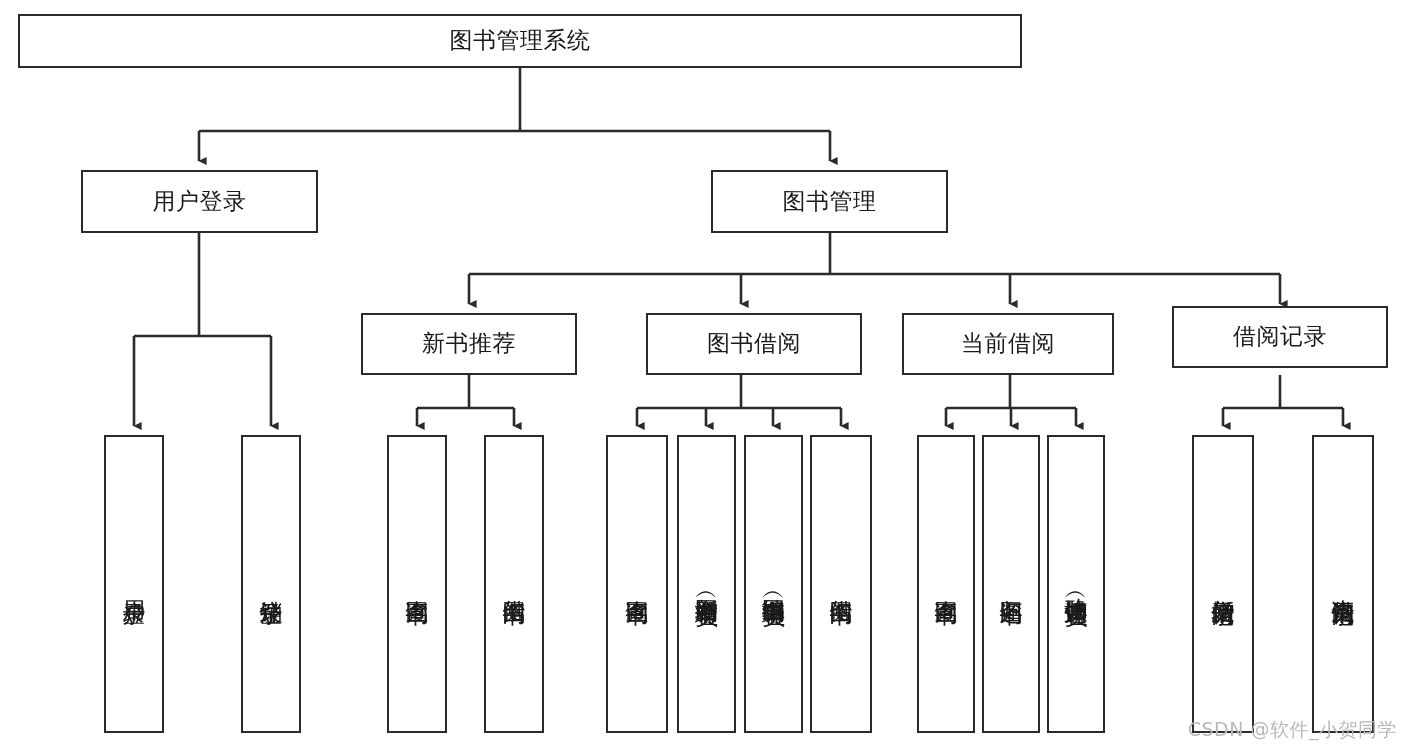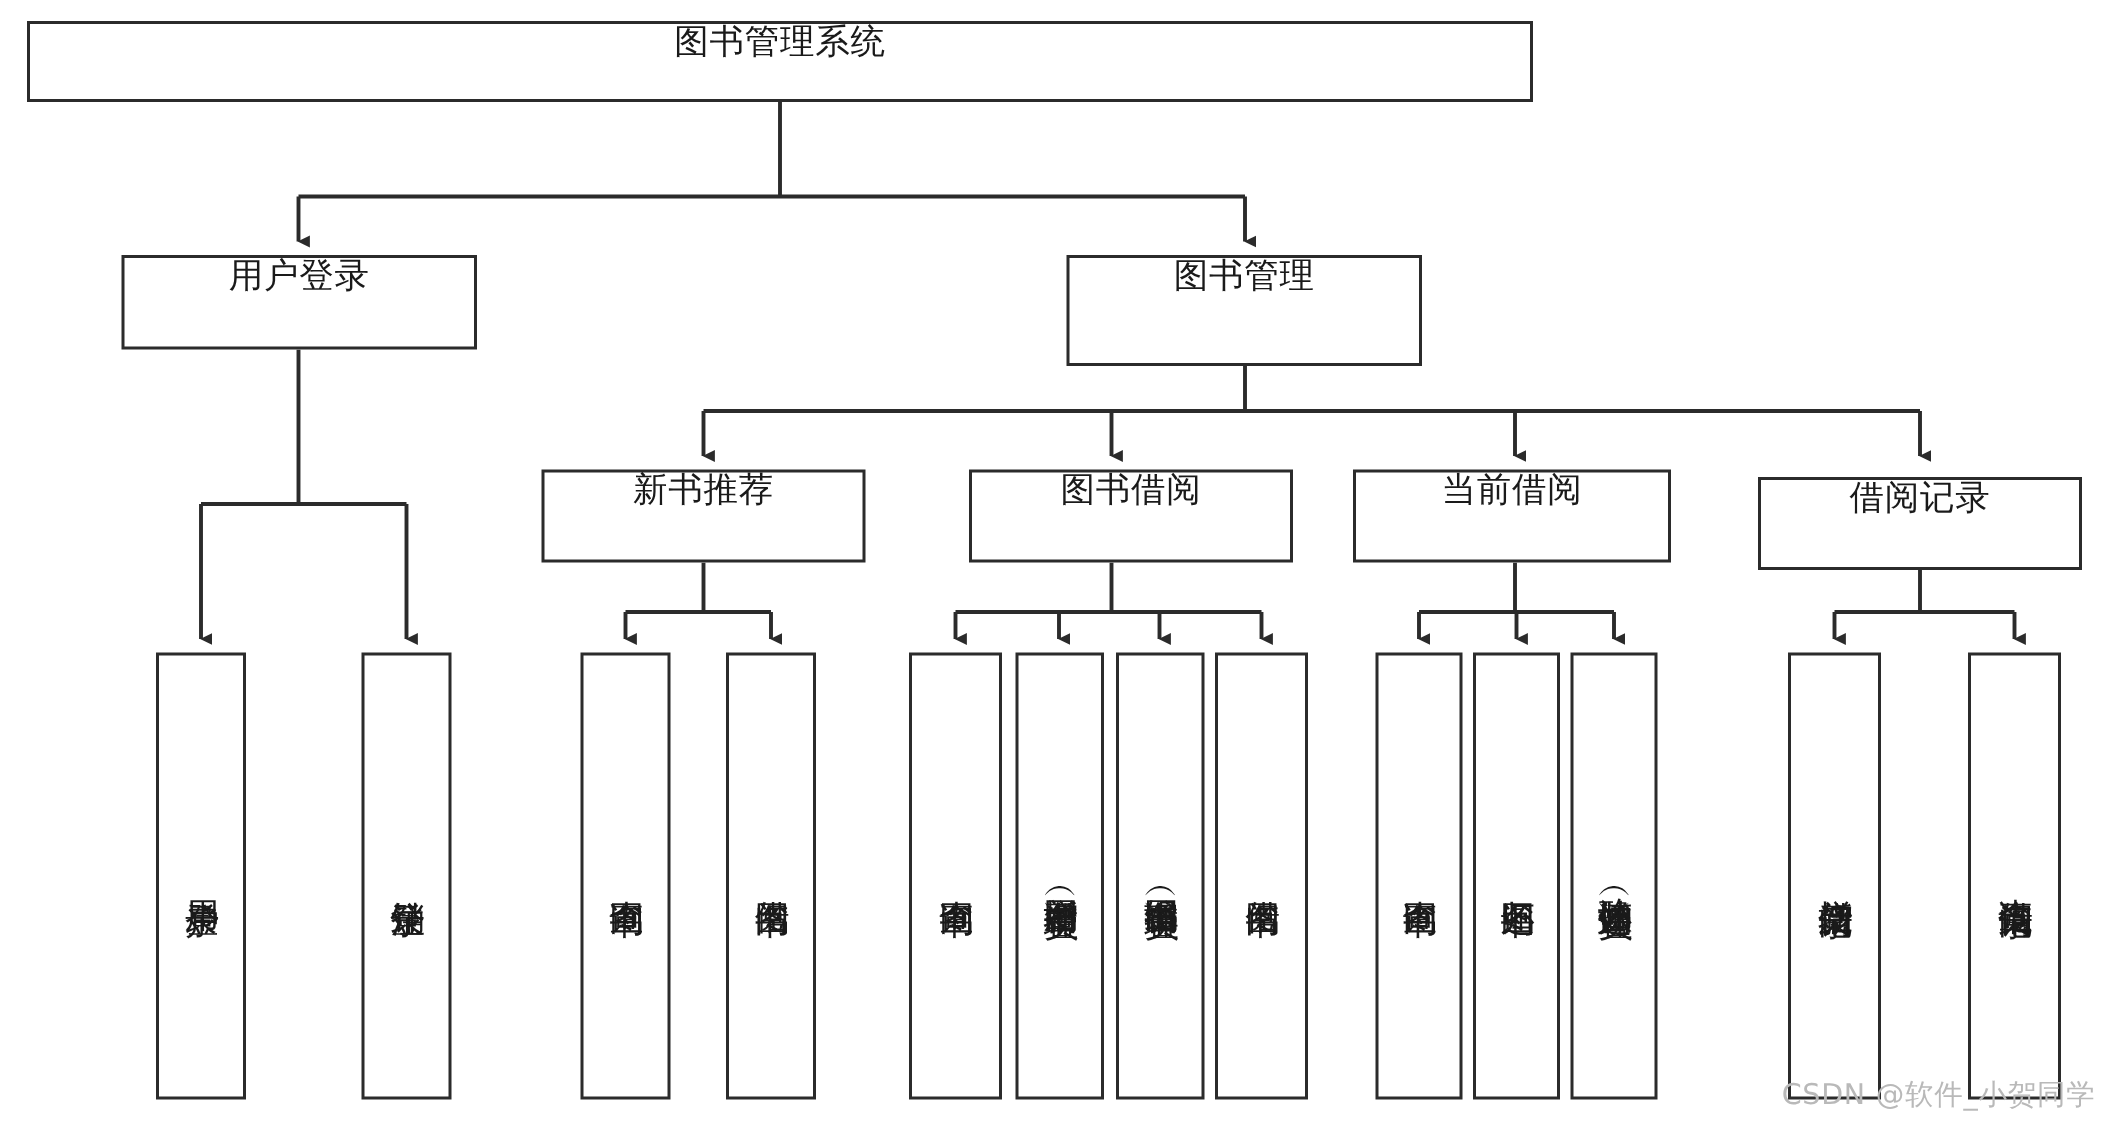--- a/index.html
+++ b/index.html
@@ -26,20 +26,21 @@
     width: 1405px;
     height: 747px;
     pointer-events: none;
   }
   .node {
     position: absolute;
     box-sizing: border-box;
     background: #ffffff;
     border: 2px solid #2b2b2b;
     display: flex;
+    align-items: center;
     justify-content: center;
     color: #1a1a1a;
   }
   .node-label {
     display: block;
     text-align: center;
     line-height: 1.12;
     letter-spacing: 0.5px;
   }
   .node.horizontal .node-label {
@@ -117,33 +118,33 @@
       </g>
   </svg>
 
   <div id="node-layer">
       <div class="node horizontal" style="left: 18px; top: 14px; width: 1004px; height: 54px;">
         <span class="node-label">图书管理系统</span>
       </div>
       <div class="node horizontal" style="left: 81px; top: 170px; width: 237px; height: 63px;">
         <span class="node-label">用户登录</span>
       </div>
-      <div class="node horizontal" style="left: 711px; top: 170px; width: 237px; height: 74px;">
+      <div class="node horizontal" style="left: 711px; top: 170px; width: 237px; height: 63px;">
         <span class="node-label">图书管理</span>
       </div>
       <div class="node horizontal" style="left: 361px; top: 313px; width: 216px; height: 62px;">
         <span class="node-label">新书推荐</span>
       </div>
       <div class="node horizontal" style="left: 646px; top: 313px; width: 216px; height: 62px;">
         <span class="node-label">图书借阅</span>
       </div>
       <div class="node horizontal" style="left: 902px; top: 313px; width: 212px; height: 62px;">
         <span class="node-label">当前借阅</span>
       </div>
-      <div class="node horizontal" style="left: 1172px; top: 318px; width: 216px; height: 62px;">
+      <div class="node horizontal" style="left: 1172px; top: 306px; width: 216px; height: 62px;">
         <span class="node-label">借阅记录</span>
       </div>
       <div class="node vertical" style="left: 104px; top: 435px; width: 60px; height: 298px;">
         <span class="node-label">用户登录</span>
       </div>
       <div class="node vertical" style="left: 241px; top: 435px; width: 60px; height: 298px;">
         <span class="node-label">注销登录</span>
       </div>
       <div class="node vertical" style="left: 387px; top: 435px; width: 60px; height: 298px;">
         <span class="node-label">查询图书</span>

